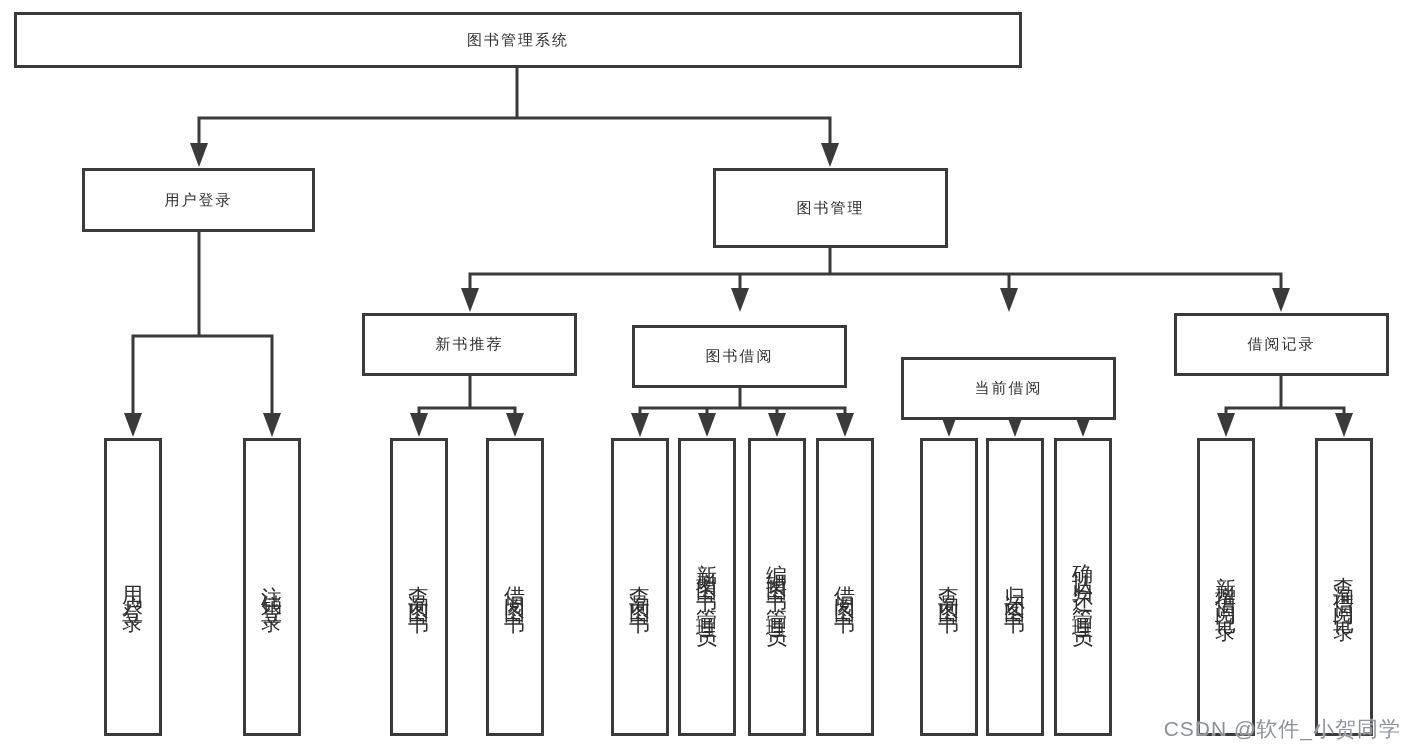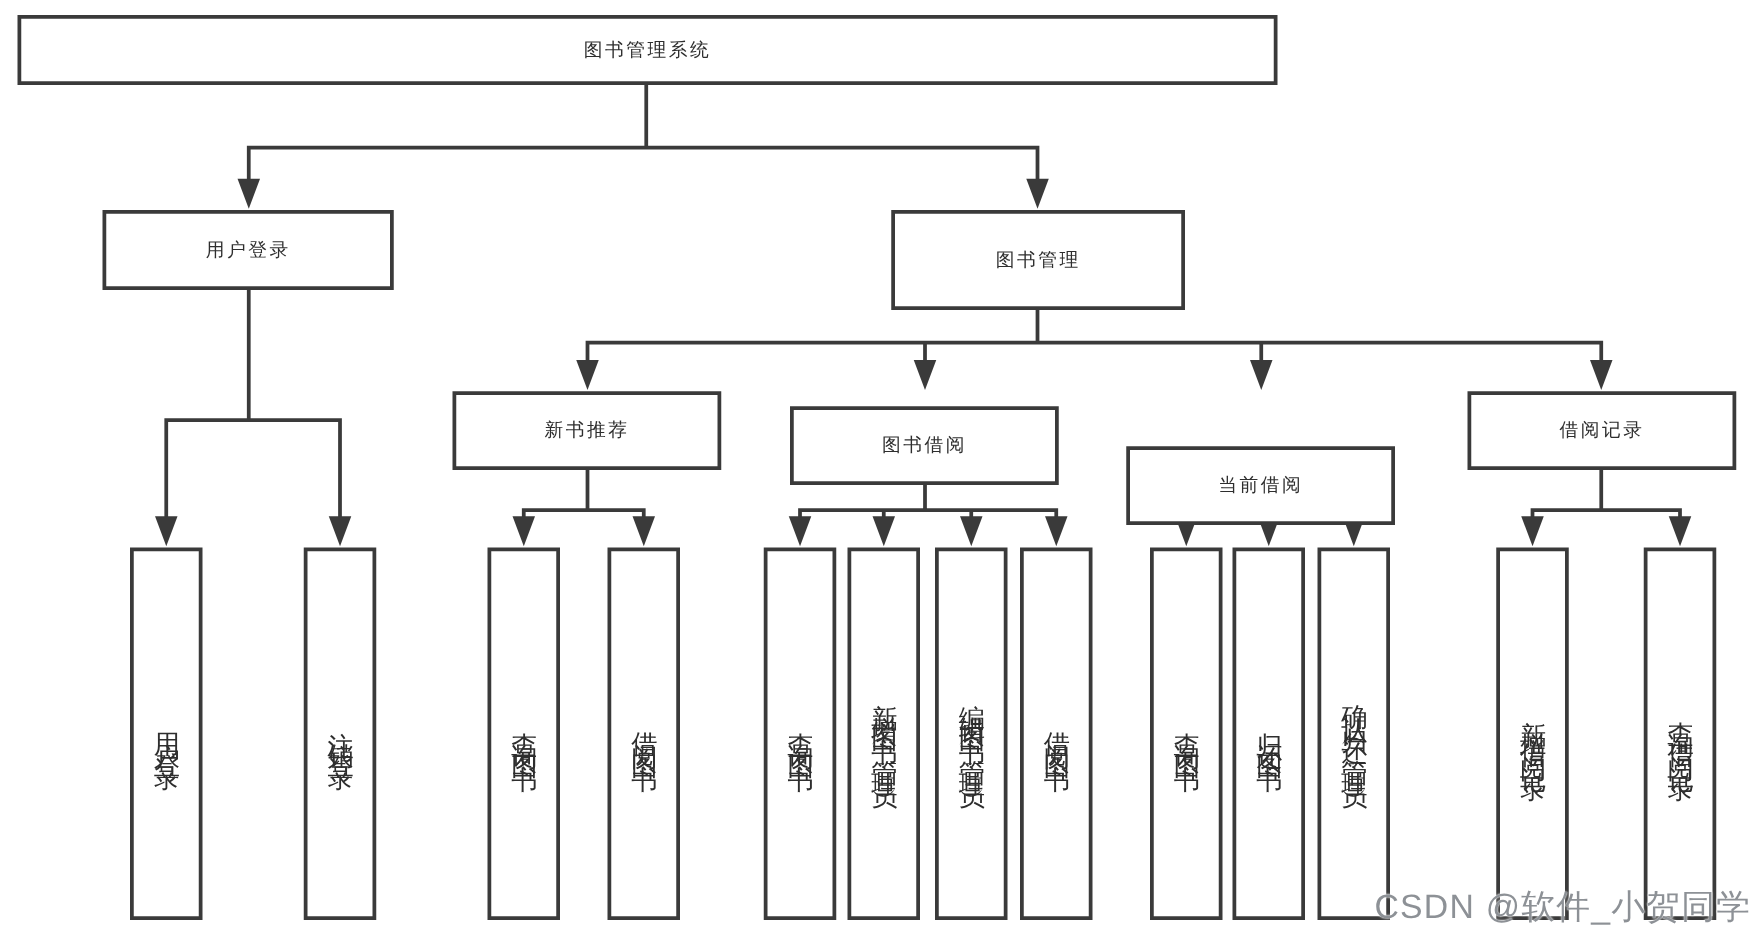--- a/index.html
+++ b/index.html
@@ -43,21 +43,21 @@
     font-size: 21px;
     letter-spacing: 9px;
     line-height: 1;
     white-space: nowrap;
   }
   .watermark {
     position: absolute;
     right: 4px;
     bottom: 4px;
     z-index: 5;
-    font-size: 27px;
+    font-size: 21px;
     letter-spacing: 1px;
     color: rgba(125, 130, 136, 0.88);
     text-shadow: 0 0 2px rgba(255,255,255,0.9), 0 0 1px rgba(255,255,255,0.9);
     white-space: nowrap;
   }
 </style>
 </head>
 <body>
 
 <div class="canvas">

